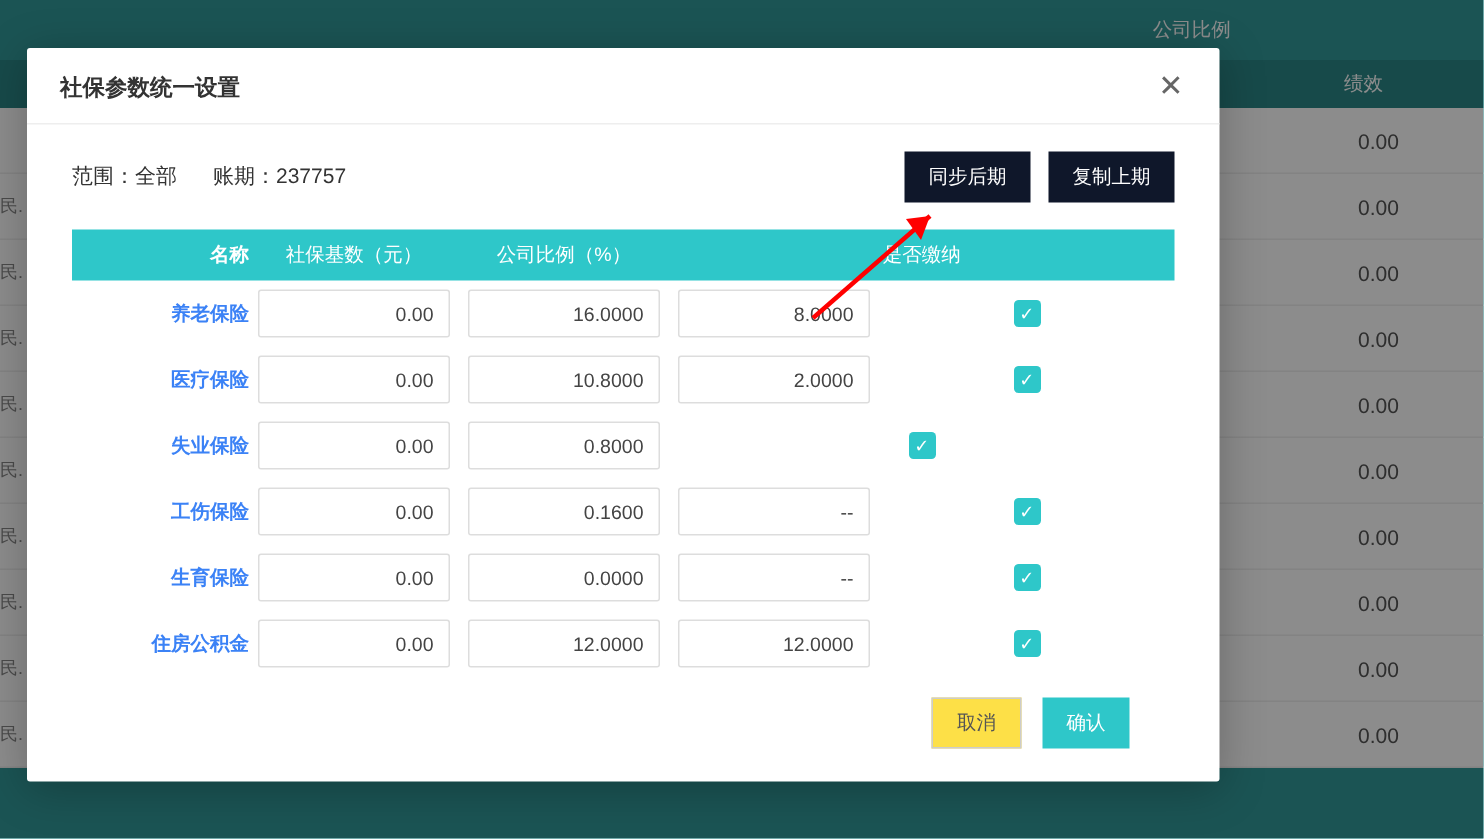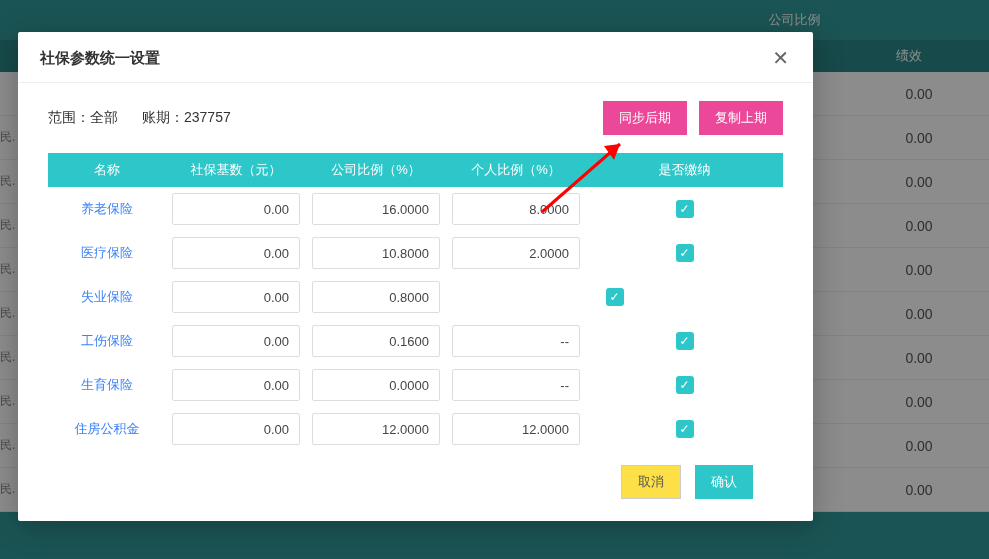--- a/index.html
+++ b/index.html
@@ -94,32 +94,32 @@
       display: inline-flex;
       align-items: center;
       justify-content: center;
       height: 34px;
       padding: 0 16px;
       font-size: 13px;
       border: none;
       cursor: pointer;
       color: #fff;
     }
-    .btn-green { background: #ec4899; }
+    .btn-green { background: #0f172a; }
     .btn-green + .btn-green { margin-left: 12px; }
     .info-actions { margin-left: auto; display: flex; }
     .table-head {
       display: flex;
       background: #2ec7c9;
       color: #fff;
       height: 34px;
       align-items: center;
       font-size: 13px;
     }
-    .col-name { width: 118px; text-align: center; }
+    .col-name { width: 118px; text-align: right; font-weight: bold; }
     .col-base { width: 140px; text-align: center; }
     .col-comp { width: 140px; text-align: center; }
     .col-pers { width: 140px; text-align: center; }
     .col-pays { flex: 1; text-align: center; }
     .data-row {
       display: flex;
       align-items: center;
       height: 44px;
       color: #555;
       font-size: 13px;
@@ -268,21 +268,20 @@
       <div class="info-actions">
         <button class="btn btn-green">同步后期</button>
         <button class="btn btn-green">复制上期</button>
       </div>
     </div>
 
     <div class="table-head">
       <div class="col-name">名称</div>
       <div class="col-base">社保基数（元）</div>
       <div class="col-comp">公司比例（%）</div>
-      <div class="col-pers">个人比例（%）</div>
       <div class="col-pays">是否缴纳</div>
     </div>
 
     <div id="table-body">
         <div class="data-row">
           <div class="col-name">养老保险</div>
           <div class="col-base"><input class="num-input" value="0.00" style=""></div>
           <div class="col-comp"><input class="num-input" value="16.0000" style=""></div>
           <div class="col-pers"><input class="num-input" value="8.0000" style=""></div>
           <div class="col-pays"><span class="checkbox">✓</span></div>

